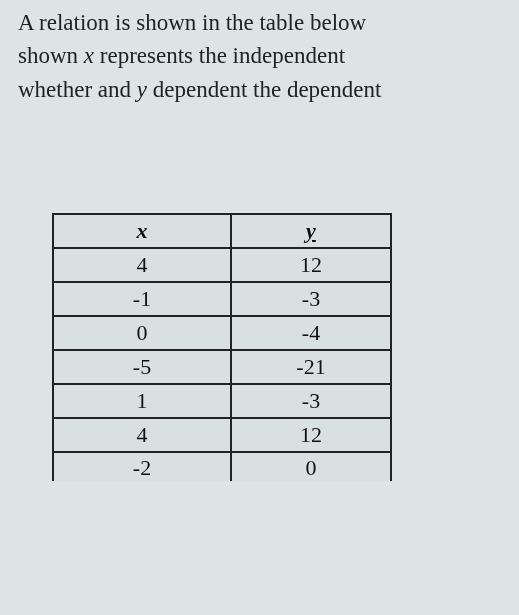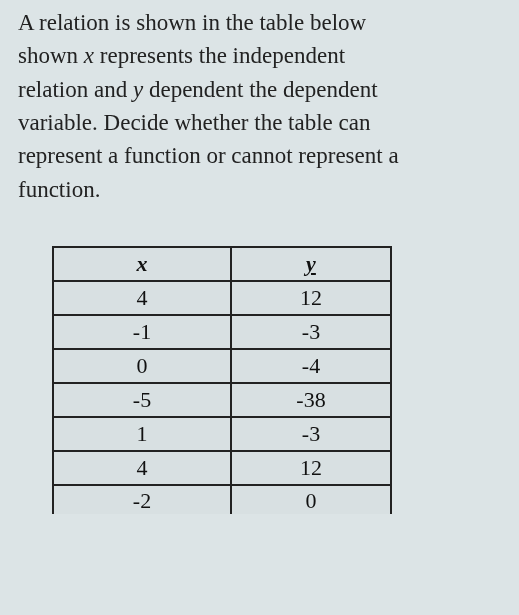--- a/index.html
+++ b/index.html
@@ -55,24 +55,23 @@
   }
 </style>
 </head>
 <body>
 
 <div class="page">
 
   <div class="prompt">
     <span>A relation is shown in the table below</span><br>
     <span>shown </span><span class="ital">x</span><span> represents the independent</span><br>
-    <span>relation and </span><span class="ital">y</span><span> dependent the dependent</span><br>
-    <span>variable. Decide whether the table can</span><br>
-    <span>represent a function or cannot represent a</span><br>
-    <span>function.</span>
+    <span>whether and </span><span class="ital">y</span><span> dependent the dependent</span><br>
+    <br>
+    <br>
   </div>
 
   <div class="table-wrap">
     <table>
       <tbody>
           <tr>
         <th class="col-x">x</th>
         <th class="col-y y-head">y</th>
       </tr>
       <tr>
@@ -82,21 +81,21 @@
       <tr>
         <td class="col-x">-1</td>
         <td class="col-y">-3</td>
       </tr>
       <tr>
         <td class="col-x">0</td>
         <td class="col-y">-4</td>
       </tr>
       <tr>
         <td class="col-x">-5</td>
-        <td class="col-y">-38</td>
+        <td class="col-y">-21</td>
       </tr>
       <tr>
         <td class="col-x">1</td>
         <td class="col-y">-3</td>
       </tr>
       <tr>
         <td class="col-x">4</td>
         <td class="col-y">12</td>
       </tr>
       <tr class="cutoff">

